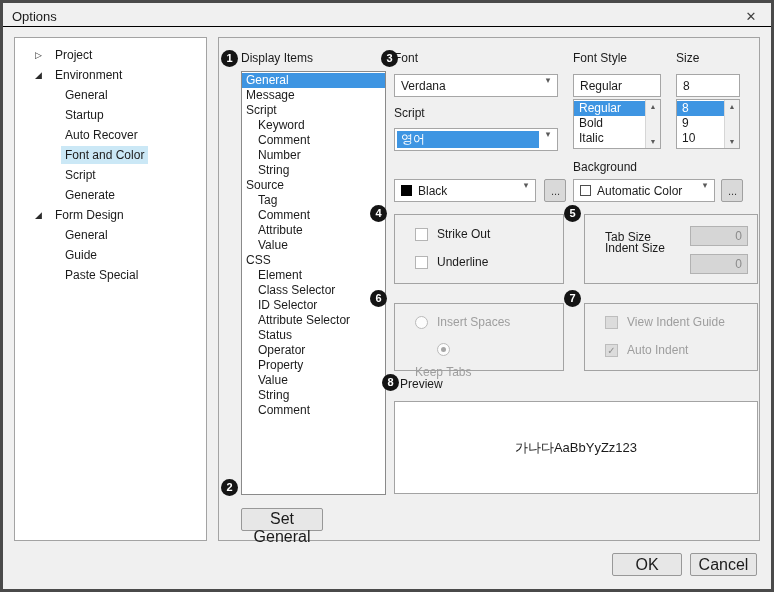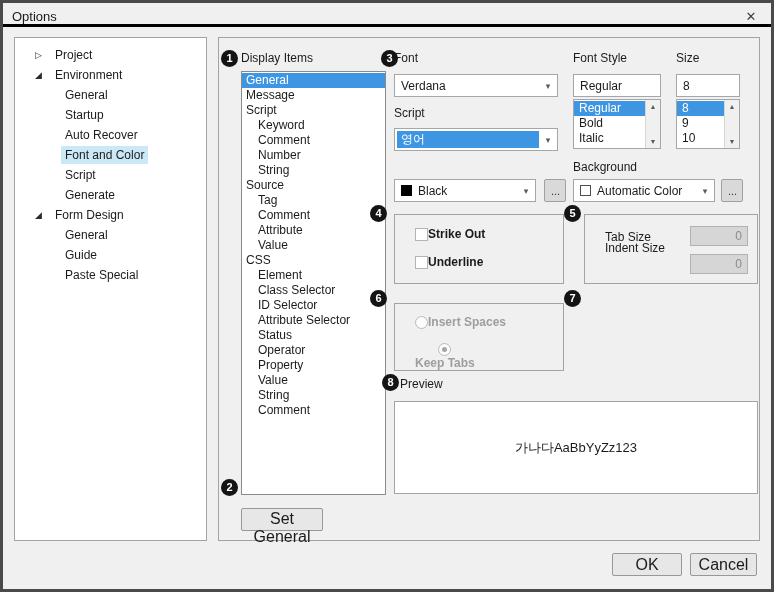--- a/index.html
+++ b/index.html
@@ -3,21 +3,21 @@
 <meta charset="utf-8">
 <style>
   html,body{margin:0;padding:0;background:#fff;}
   *{box-sizing:border-box;}
   .window{
     position:relative;width:774px;height:592px;background:#f0f0f0;
     border:3px solid #4a4a4a;font-family:"Liberation Sans",sans-serif;
     font-size:12px;color:#1b1b1b;overflow:hidden;
   }
   
-  .titlebar{position:absolute;left:0;top:0;width:768px;height:24px;background:#f0f0f0;border-bottom:3px solid #000000;}
+  .titlebar{position:absolute;left:0;top:0;width:768px;height:24px;background:#f0f0f0;border-bottom:1px solid #000000;}
   .titlebar .title{position:absolute;left:9px;top:6px;font-size:13px;}
   .close-btn{position:absolute;right:8px;top:3px;width:24px;height:20px;text-align:center;line-height:20px;font-size:13px;color:#404040;background:transparent;border:none;font-family:inherit;}
   
   .tree-panel{position:absolute;left:11px;top:34px;width:193px;height:504px;background:#fff;border:1px solid #a3a3a3;padding-top:7px;overflow:hidden;}
   .tree-row{height:20px;display:flex;align-items:center;}
   .tree-row.lv0{padding-left:20px;}
   .tree-row.lv1{padding-left:30px;}
   .tree-arrow{width:16px;font-size:9px;color:#2b2b2b;text-align:left;}
   .tree-label{padding:2px 4px;white-space:nowrap;}
   .tree-label.sel{background:#cbe8f6;}
@@ -25,37 +25,37 @@
   .main-panel{position:absolute;left:215px;top:34px;width:542px;height:504px;border:1px solid #a3a3a3;background:#f0f0f0;}
   .lbl{position:absolute;white-space:nowrap;}
   
   .dlist{position:absolute;left:22px;top:33px;width:145px;height:424px;background:#fff;border:1px solid #8a8a8a;padding-top:1px;overflow:hidden;}
   .dlist-item{height:15px;line-height:15px;padding-left:4px;white-space:nowrap;}
   .dlist-item.ind{padding-left:16px;}
   .dlist-item.sel{background:var(--sel,#3e95e2);color:#fff;}
   
   .btn{position:absolute;background:#e7e7e7;border:1px solid #989898;border-radius:2px;font-family:inherit;font-size:16px;color:#1b1b1b;text-align:center;}
   
-  .combo{position:absolute;height:23px;background:#fff;border:1px solid #a6a6a6;display:flex;align-items:center;}
+  .combo{position:absolute;height:23px;background:#fff;border:1px solid #a6a6a6;display:flex;}
   .combo .txt{flex:1;padding-left:6px;display:flex;align-items:center;gap:6px;white-space:nowrap;overflow:hidden;}
   .combo .sel-text{flex:1;margin:2px 0 2px 2px;background:var(--sel,#3e95e2);color:#fff;padding-left:4px;line-height:17px;}
   .combo .arrow{width:18px;text-align:center;color:#5a5a5a;font-size:9px;flex:none;}
   .swatch{width:11px;height:11px;border:1px solid #4d4d4d;flex:none;}
   .swatch.no-border{border-color:#000;}
   .text-input{position:absolute;height:23px;background:#fff;border:1px solid #a6a6a6;font-family:inherit;font-size:12px;padding:0 0 0 6px;color:#1b1b1b;}
   .more-btn{position:absolute;width:22px;height:23px;background:#d9d9d9;border:1px solid #a0a0a0;border-radius:2px;font-size:11px;line-height:8px;color:#3a3a3a;font-family:inherit;}
   
   .listbox{position:absolute;background:#fff;border:1px solid #a6a6a6;display:flex;overflow:hidden;}
   .lb-items{flex:1;padding-top:1px;overflow:hidden;}
   .lb-item{height:15px;line-height:15px;padding-left:5px;white-space:nowrap;}
   .lb-item.sel{background:var(--sel,#3e95e2);color:#fff;}
   .scrollbar{width:15px;flex:none;background:#f0f0f0;border-left:1px solid #d6d6d6;display:flex;flex-direction:column;justify-content:space-between;align-items:center;padding:3px 0;font-size:7px;color:#5a5a5a;}
   
   .groupbox{position:absolute;border:1px solid #a3a3a3;}
-  .ctl-row{position:absolute;left:20px;display:flex;align-items:center;white-space:nowrap;font-weight:bold;}
+  .ctl-row{position:absolute;left:20px;display:flex;align-items:center;gap:9px;white-space:nowrap;}
   .cb{width:13px;height:13px;background:#fff;border:1px solid #b4b4b4;flex:none;text-align:center;line-height:12px;font-size:10px;color:#8f8f8f;}
   .cb.dis{background:#dcdcdc;border-color:#bdbdbd;}
   .radio{width:13px;height:13px;border-radius:50%;background:#fcfcfc;border:1px solid #bababa;flex:none;position:relative;}
   .radio.on::after{content:'';position:absolute;left:3px;top:3px;right:3px;bottom:3px;border-radius:50%;background:#a6a6a6;}
   .dis-lbl{color:#9e9e9e;}
   .num-input{position:absolute;width:58px;height:20px;background:#d6d6d6;border:1px solid #b2b2b2;color:#8b8b8b;text-align:right;padding-right:5px;font-family:inherit;font-size:12px;}
   
   .preview-box{position:absolute;left:175px;top:363px;width:364px;height:93px;background:#fff;border:1px solid #a3a3a3;display:flex;align-items:center;justify-content:center;font-size:13px;}
   
   .badge{position:absolute;width:17px;height:17px;border-radius:50%;background:#141414;color:#fff;font-size:11px;font-weight:bold;text-align:center;line-height:17px;z-index:6;}
@@ -238,20 +238,30 @@
       <div class="ctl-row" style="top:11px;">
         <span class="radio"></span>
         <span class="dis-lbl">Insert Spaces</span>
       </div>
       <div class="ctl-row" style="top:39px;flex-direction:column;">
         <span class="radio on"></span>
         <span class="dis-lbl">Keep Tabs</span>
       </div>
     </div>
 
+    <div class="groupbox" style="left:365px;top:265px;width:174px;height:68px;">
+      <div class="ctl-row" style="top:11px;">
+        <span class="cb dis"></span>
+        <span class="dis-lbl">View Indent Guide</span>
+      </div>
+      <div class="ctl-row" style="top:39px;">
+        <span class="cb dis"><span>✓</span></span>
+        <span class="dis-lbl">Auto Indent</span>
+      </div>
+    </div>
 
     <span class="lbl" style="left:181px;top:339px;">Preview</span>
     <div class="preview-box">
       <span>가나다AaBbYyZz123</span>
     </div>
   <span class="badge badge-1">1</span>
       <span class="badge badge-2">2</span>
       <span class="badge badge-3">3</span>
       <span class="badge badge-4">4</span>
       <span class="badge badge-5">5</span>

